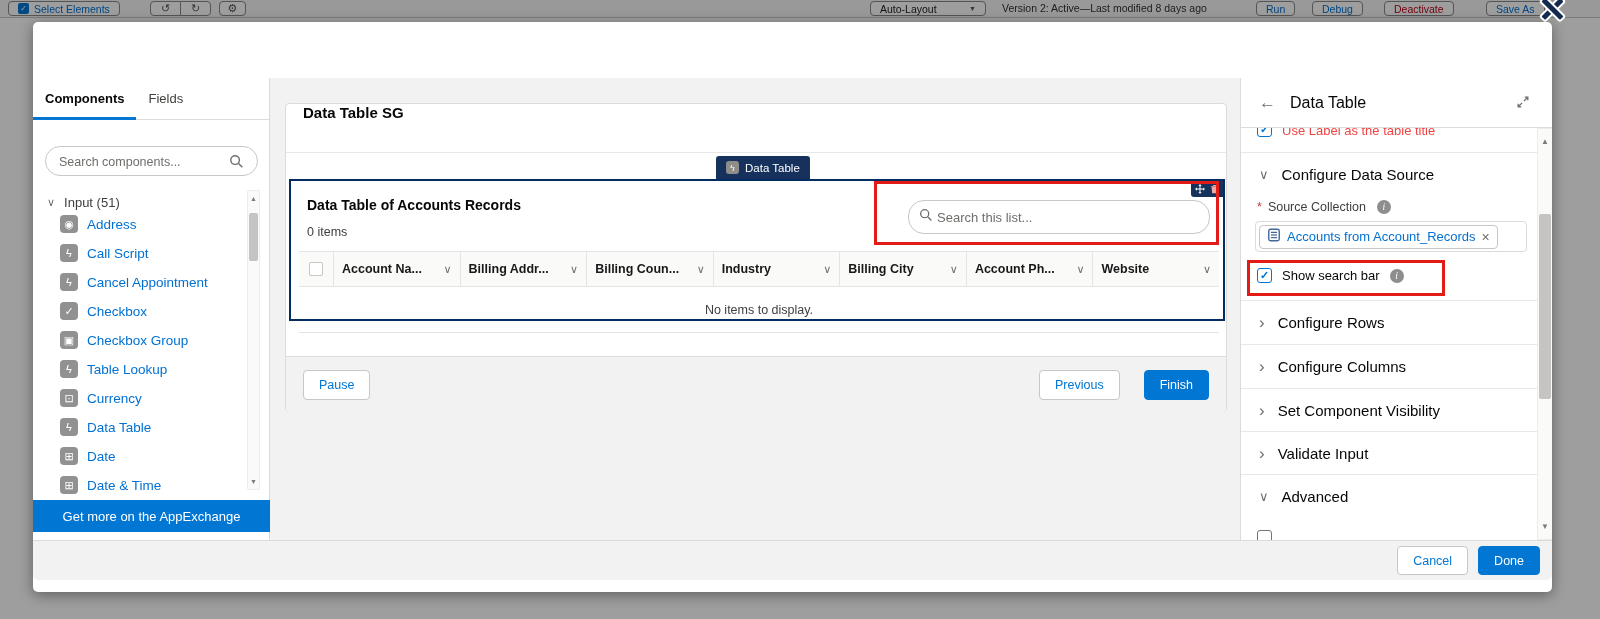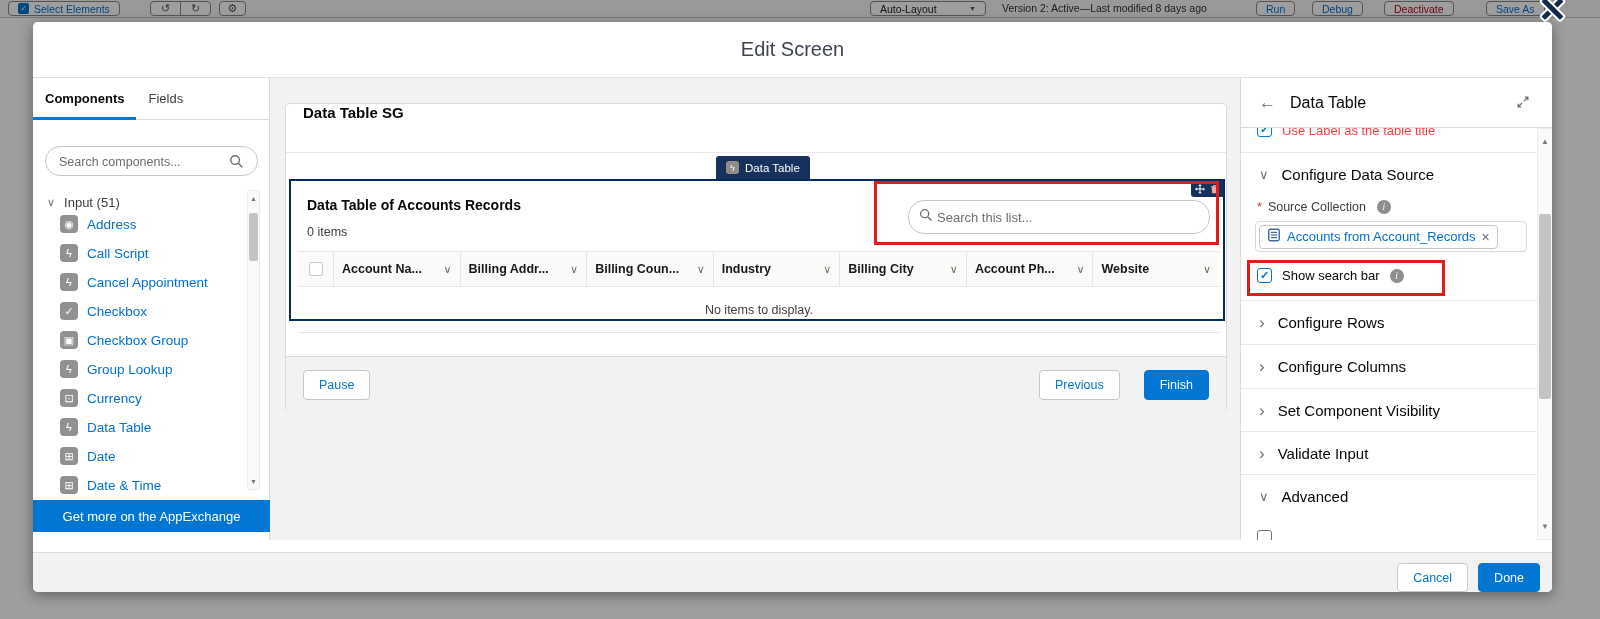--- a/index.html
+++ b/index.html
@@ -117,22 +117,22 @@
   .pill{height:24px;border:1px solid #c9c7c5;border-radius:4px;display:flex;align-items:center;gap:6px;padding:0 7px;background:#fff}
   .pill-label{font-size:13px;color:var(--link-blue);white-space:nowrap}
   .pill-x{color:#706e6b;font-size:14px;cursor:pointer;line-height:1}
   .panel-scroll{left:296px;top:50px;width:16px;height:412px;border-radius:0}
   .clip-cb{position:absolute;left:0;top:40px;width:296px;height:30px;display:flex;align-items:flex-start;gap:10px;
     padding:4px 0 0 16px;z-index:1}
   .clip-cb .lbl{font-size:13px;color:#ef4444;padding-top:1px}
   .partial-cb{position:absolute;left:16px;top:452px;width:15px;height:15px;border:1px solid #747474;border-radius:3px;background:#fff}
 
   
-  .m-footer{position:absolute;left:0;right:0;bottom:0;height:40px;background:#f3f2f2;border-top:1px solid #dddbda;
-    border-radius:0 0 5px 5px;display:flex;align-items:flex-end;justify-content:flex-end;gap:10px;padding-right:12px;z-index:4}
+  .m-footer{position:absolute;left:0;right:0;bottom:12px;height:40px;background:#f3f2f2;border-top:1px solid #dddbda;
+    border-radius:0 0 5px 5px;display:flex;align-items:center;justify-content:flex-end;gap:10px;padding-right:12px;z-index:4}
   .m-footer .btn{height:29px}
 
   
   .red-box{position:absolute;border:3px solid var(--annotation-red);z-index:15;pointer-events:none}
   .rb1{left:841px;top:159px;width:345px;height:64px}
   .rb2{left:1214px;top:238px;width:198px;height:36px}
 </style>
 </head>
 <body>
 
@@ -174,23 +174,20 @@
   </div>
 
   <div class="backdrop"></div>
 
   <div class="cursor-x">
       <i class="xb a"></i>
       <i class="xb b"></i>
     </div>
 
   <div class="modal">
-    <div class="m-header">
-      <h2 class="m-title">Edit Screen</h2>
-    </div>
 
     <div class="sidebar">
       <div class="tabs">
         <div class="tab active">
             <span>Components</span>
           </div>
         <div class="tab">
             <span>Fields</span>
           </div>
       </div>
@@ -221,21 +218,21 @@
       <div class="side-item" style="top:219px">
         <span class="si-icon">✓</span>
         <span class="si-label">Checkbox</span>
         </div>
       <div class="side-item" style="top:248px">
         <span class="si-icon">▣</span>
         <span class="si-label">Checkbox Group</span>
         </div>
       <div class="side-item" style="top:277px">
         <span class="si-icon">ϟ</span>
-        <span class="si-label">Group Lookup</span>
+        <span class="si-label">Table Lookup</span>
         </div>
       <div class="side-item" style="top:306px">
         <span class="si-icon">⊡</span>
         <span class="si-label">Currency</span>
         </div>
       <div class="side-item" style="top:335px">
         <span class="si-icon">ϟ</span>
         <span class="si-label">Data Table</span>
         </div>
       <div class="side-item" style="top:364px">

